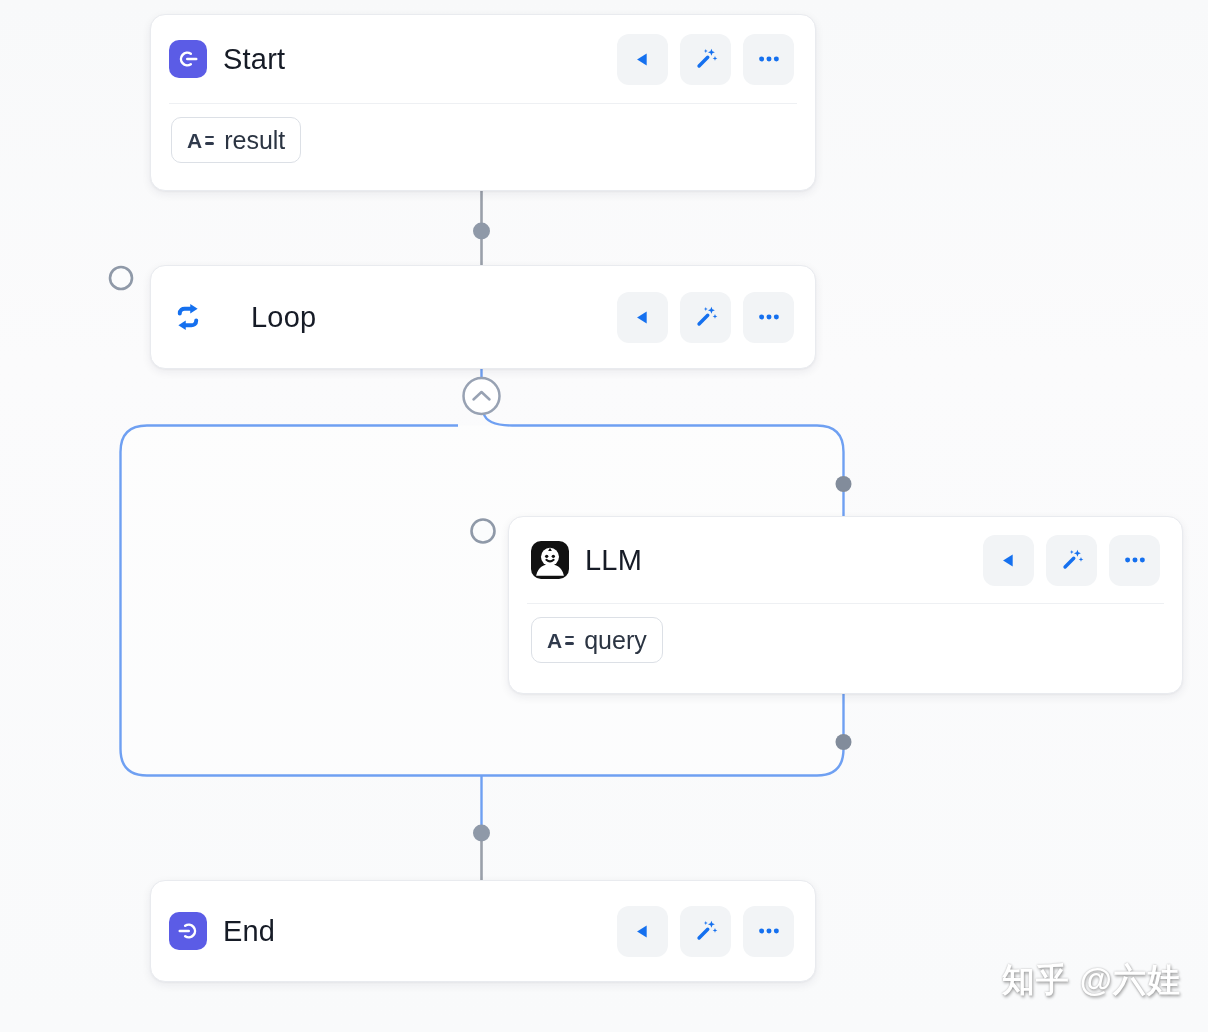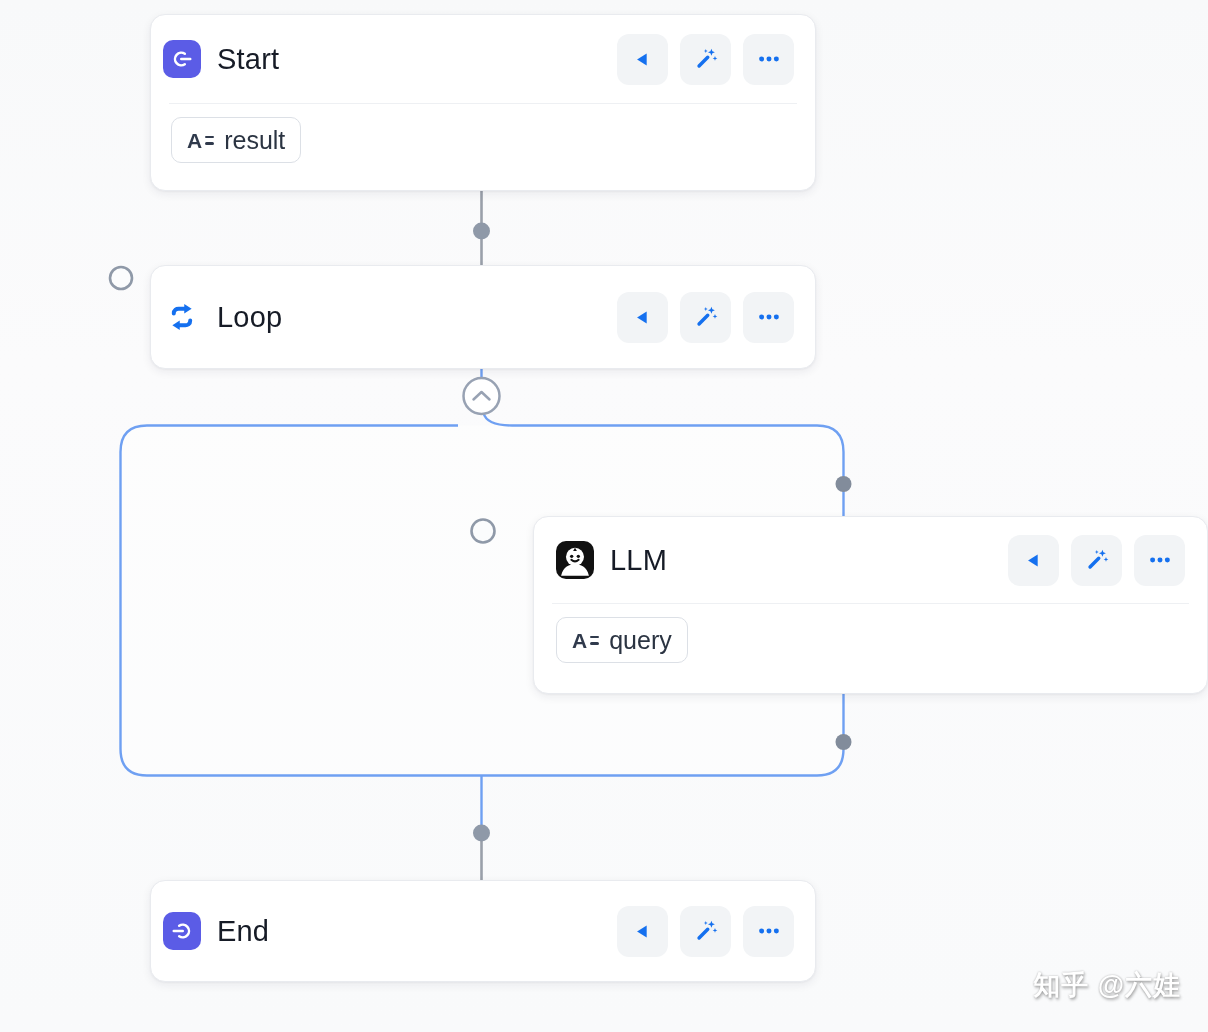--- a/index.html
+++ b/index.html
@@ -8,21 +8,21 @@
     background:linear-gradient(180deg,#f8f9fa 0%,#fbfbfc 35%,#f9fafb 100%);
     font-family:"Liberation Sans", sans-serif;
     -webkit-font-smoothing:antialiased;
   }
   .edges{position:absolute;left:0;top:0;z-index:1;}
   .node{
     position:absolute;z-index:2;background:#ffffff;border:1px solid #e9ebef;
     border-radius:15px;box-shadow:0 3px 10px rgba(25,35,50,.07),0 1px 2px rgba(25,35,50,.04);
     box-sizing:border-box;
   }
-  .node-header{display:flex;align-items:center;padding:0 21px 0 12px;}
+  .node-header{display:flex;align-items:center;padding:0 21px 0 18px;}
   .icon-tile{
     width:38px;height:38px;border-radius:10px;flex:0 0 auto;
     display:flex;align-items:center;justify-content:center;overflow:hidden;
   }
   .icon-tile.indigo{background:#5b5ce6;}
   .icon-tile.black{background:#111111;}
   .icon-tile svg{display:block;}
   .loop-glyph{width:38px;height:38px;flex:0 0 auto;display:flex;align-items:center;justify-content:center;}
   .node-title{
     margin-left:16px;font-size:29px;font-weight:500;color:#161b26;letter-spacing:.2px;
@@ -40,21 +40,21 @@
     display:inline-flex;align-items:center;gap:10px;height:46px;box-sizing:border-box;
     border:1.5px solid #dce0e6;border-radius:10px;background:#fff;padding:0 15px;
     font-size:25px;color:#2b3442;
   }
   .var-icon{display:flex;align-items:center;gap:3px;}
   .var-icon .a{font-size:21px;font-weight:600;color:#303a4c;line-height:1;}
   .var-icon .bars{display:flex;flex-direction:column;gap:4px;}
   .var-icon .bars i{display:block;width:9px;height:2.5px;background:#303a4c;border-radius:1.5px;}
   .watermark{
     position:absolute;right:27px;bottom:29px;z-index:3;
-    font-size:27px;font-weight:600;color:#ffffff;letter-spacing:1px;
+    font-size:33px;font-weight:600;color:#ffffff;letter-spacing:1px;
     text-shadow:0 0 2px rgba(0,0,0,.28),1px 2px 3px rgba(0,0,0,.30);
   }
 </style>
 </head>
 <body>
 
 <svg class="edges" width="1208" height="1032" viewBox="0 0 1208 1032">
 
   <path d="M 512 425.5 H 817 Q 843.5 425.5 843.5 452 V 749 Q 843.5 775.5 817 775.5 H 147 Q 120.5 775.5 120.5 749 V 452 Q 120.5 425.5 147 425.5 H 458" fill="rgba(255,255,255,0.45)" stroke="#6fa0f2" stroke-width="2.4"></path>
 
@@ -122,21 +122,21 @@
             <i></i>
             <i></i>
           </span>
         </span>
       <span>result</span>
     </span>
   </div>
 </div>
 
 <div class="node" style="left:150px;top:265px;width:666px;height:104px;">
-  <div class="node-header" style="height:102px;">
+  <div class="node-header" style="height:102px;gap:28px;">
     <span class="loop-glyph">
       <svg width="34" height="34" viewBox="0 0 24 24">
         <path d="M6.2 9.6 C6.2 7 8 6.2 9.6 6.2 H14" fill="none" stroke="#1570ef" stroke-width="2.8" stroke-linecap="round"></path>
         <polygon points="13.6,2.9 18.8,6.2 13.6,9.5" fill="#1570ef"></polygon>
         <path d="M17.8 14.4 C17.8 17 16 17.8 14.4 17.8 H10" fill="none" stroke="#1570ef" stroke-width="2.8" stroke-linecap="round"></path>
         <polygon points="10.4,21.1 5.2,17.8 10.4,14.5" fill="#1570ef"></polygon>
       </svg>
     </span>
     <span class="node-title">Loop</span>
     <div class="actions">
@@ -157,21 +157,21 @@
         <svg width="26" height="26" viewBox="0 0 24 24">
           <circle cx="5.2" cy="12" r="2.3" fill="#1570ef"></circle>
             <circle cx="12" cy="12" r="2.3" fill="#1570ef"></circle>
             <circle cx="18.8" cy="12" r="2.3" fill="#1570ef"></circle>
         </svg>
       </button>
     </div>
   </div>
 </div>
 
-<div class="node" style="left:533px;top:516px;width:675px;height:178px;">
+<div class="node" style="left:508px;top:516px;width:675px;height:178px;">
   <div class="node-header" style="height:86px;padding:0 22px;">
     <span class="icon-tile black">
       <svg width="38" height="38" viewBox="0 0 24 24">
         <circle cx="12" cy="10" r="5.7" fill="#ffffff"></circle>
         <path d="M3.2 22 C4.6 16 8.4 14.7 12 14.7 C15.6 14.7 19.4 16 20.8 22 Z" fill="#ffffff"></path>
         <path d="M12 4.3 L10.8 6.3 L13.2 6.3 Z" fill="#111111"></path>
         <circle cx="9.9" cy="9.7" r="1.05" fill="#111111"></circle>
         <circle cx="14.1" cy="9.7" r="1.05" fill="#111111"></circle>
         <path d="M9.7 11.9 Q12 13.9 14.3 11.9" fill="none" stroke="#111111" stroke-width="1.3" stroke-linecap="round"></path>
       </svg>

